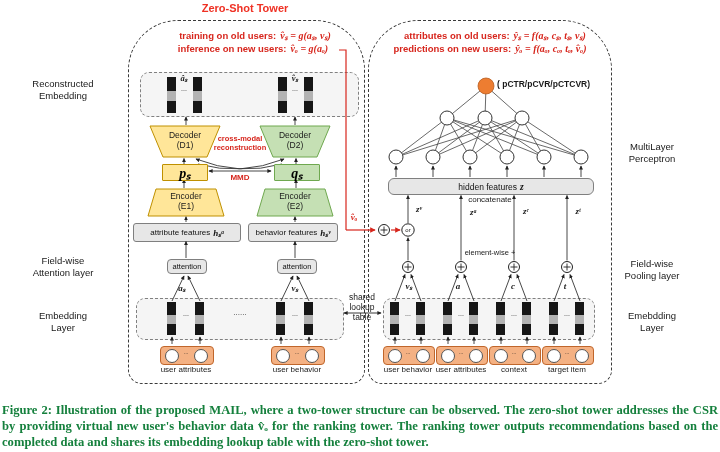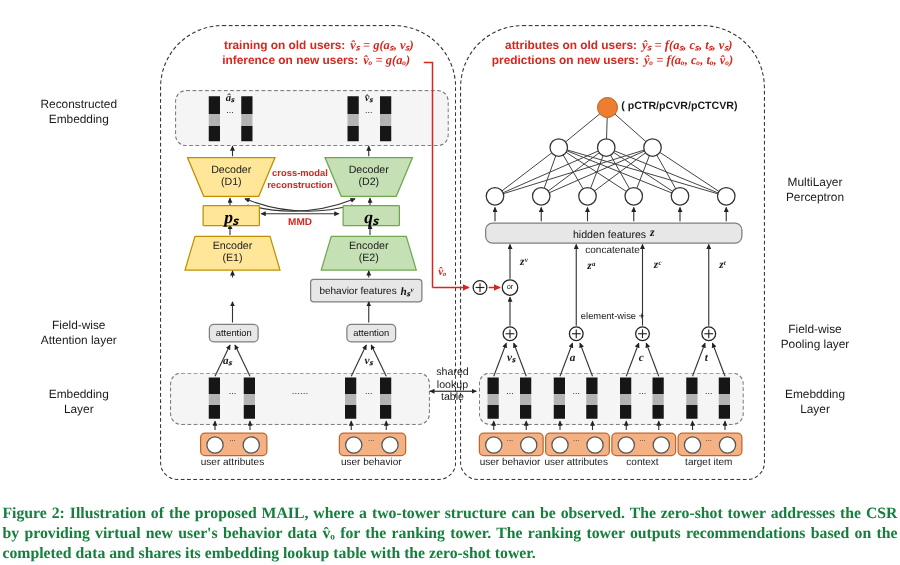--- a/index.html
+++ b/index.html
@@ -32,20 +32,24 @@
 
 <div class="canvas">
 
   <div class="outline" style="left:128px;top:20px;width:235px;height:362px;"></div>
   <div class="outline" style="left:368px;top:20px;width:242px;height:362px;"></div>
 
   <div class="dashbox" style="left:140px;top:72px;width:217px;height:43px;"></div>
   <div class="dashbox" style="left:136px;top:298px;width:206px;height:40px;"></div>
   <div class="dashbox" style="left:383px;top:298px;width:210px;height:40px;"></div>
 
+  <div class="graybox" style="left:133px;top:223px;width:106px;height:17px;border-radius:3px;">
+    <span style="font-size:8px;">attribute features</span>
+    <span class="math" style="font-size:9px;">hₛᵃ</span>
+  </div>
   <div class="graybox" style="left:248px;top:223px;width:88px;height:17px;border-radius:3px;">
     <span style="font-size:8px;">behavior features</span>
     <span class="math" style="font-size:9px;">hₛᵛ</span>
   </div>
   <div class="graybox" style="left:167px;top:259px;width:38px;height:13px;font-size:7.5px;">attention</div>
   <div class="graybox" style="left:277px;top:259px;width:38px;height:13px;font-size:7.5px;">attention</div>
   <div class="graybox" style="left:388px;top:178px;width:204px;height:15px;border-radius:6px;">
     <span style="font-size:8.5px;">hidden features</span>
     <span class="math" style="font-size:9.5px;">z</span>
   </div>
@@ -188,20 +192,21 @@
       <line x1="457.5" y1="267" x2="464.5" y2="267"></line>
         <line x1="461" y1="263.5" x2="461" y2="270.5"></line>
       <line x1="510.5" y1="267" x2="517.5" y2="267"></line>
         <line x1="514" y1="263.5" x2="514" y2="270.5"></line>
       <line x1="563.5" y1="267" x2="570.5" y2="267"></line>
         <line x1="567" y1="263.5" x2="567" y2="270.5"></line>
     </g>
     <circle cx="408" cy="230" r="6.2" fill="#fff" stroke="#222" stroke-width="1"></circle>
   </svg>
 
+  <div class="t title" style="left:165px;top:2px;width:160px;">Zero-Shot Tower</div>
 
   <div class="eq" style="left:148px;top:43px;width:210px;">
     <span class="lab">inference on new users:</span>
     <span class="frm">v̂ₒ = g(aₒ)</span>
   </div>
   <div class="eq" style="left:150px;top:28px;width:210px;">
     <span class="lab">training on old users:</span>
     <span class="frm">v̂ₛ = g(aₛ, vₛ)</span>
   </div>
   <div class="eq" style="left:390px;top:28px;width:210px;">

